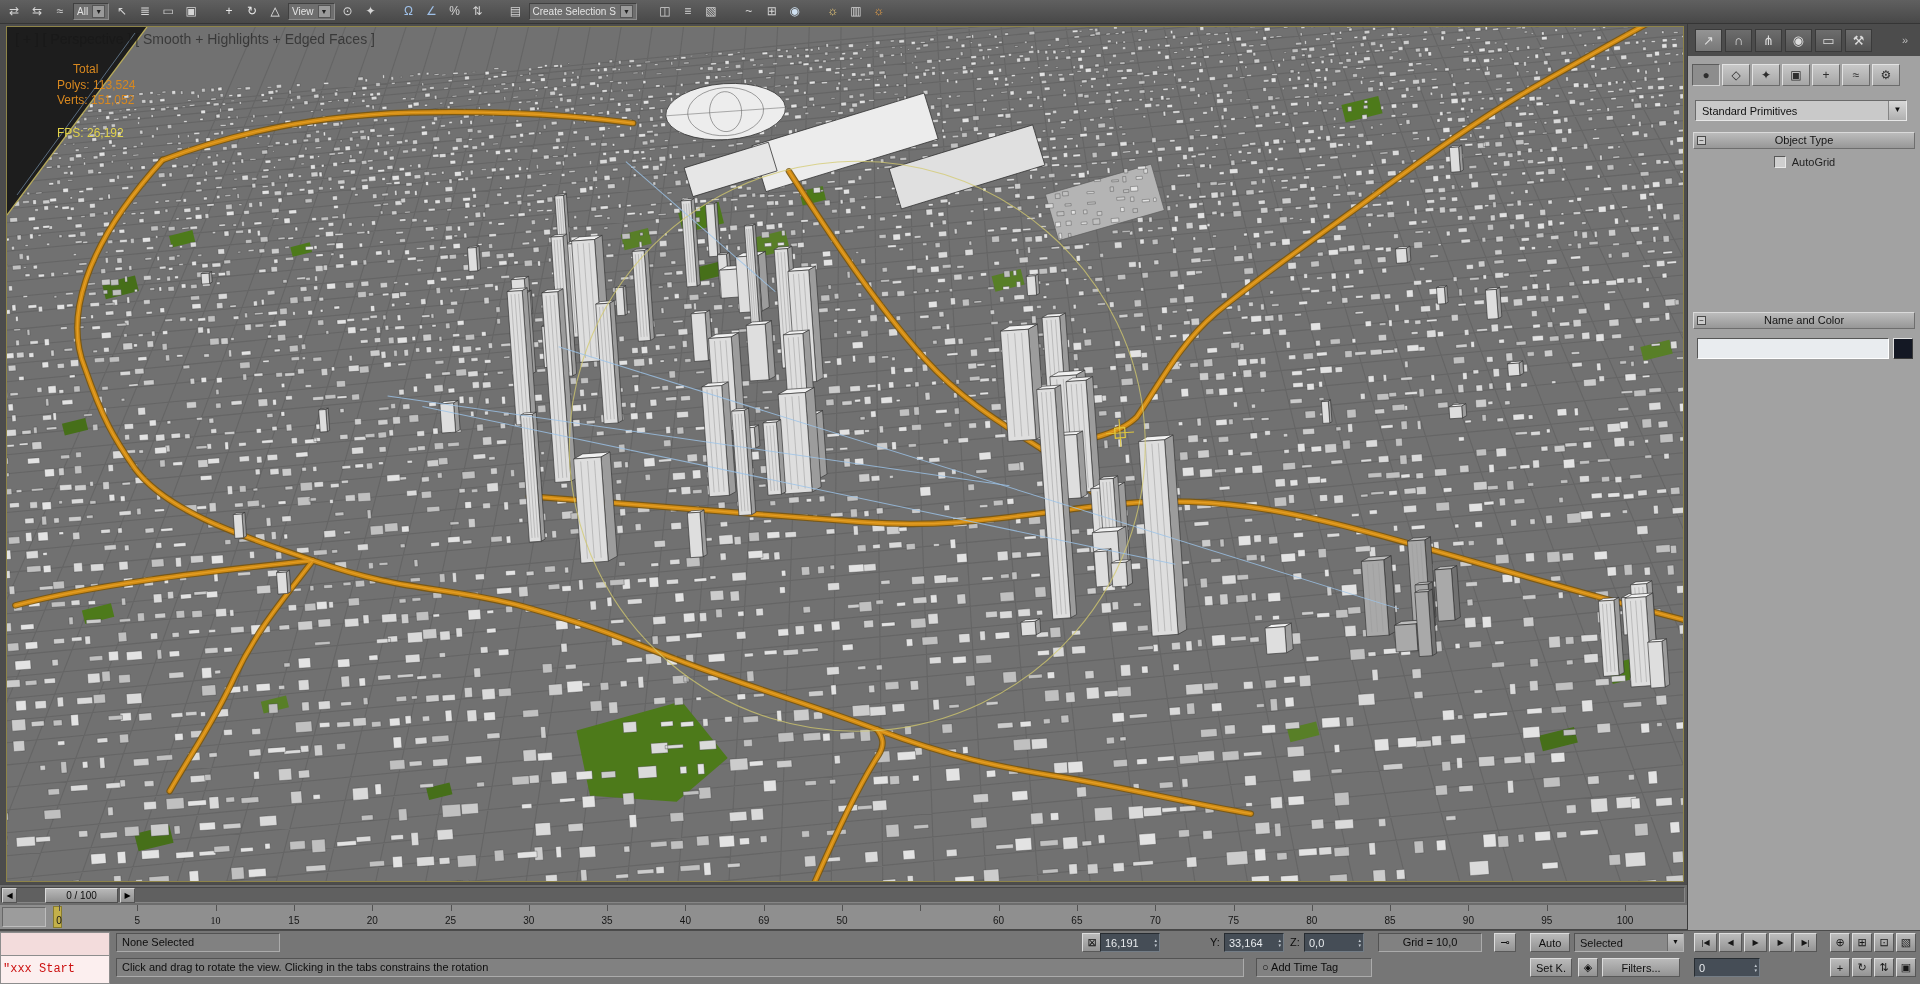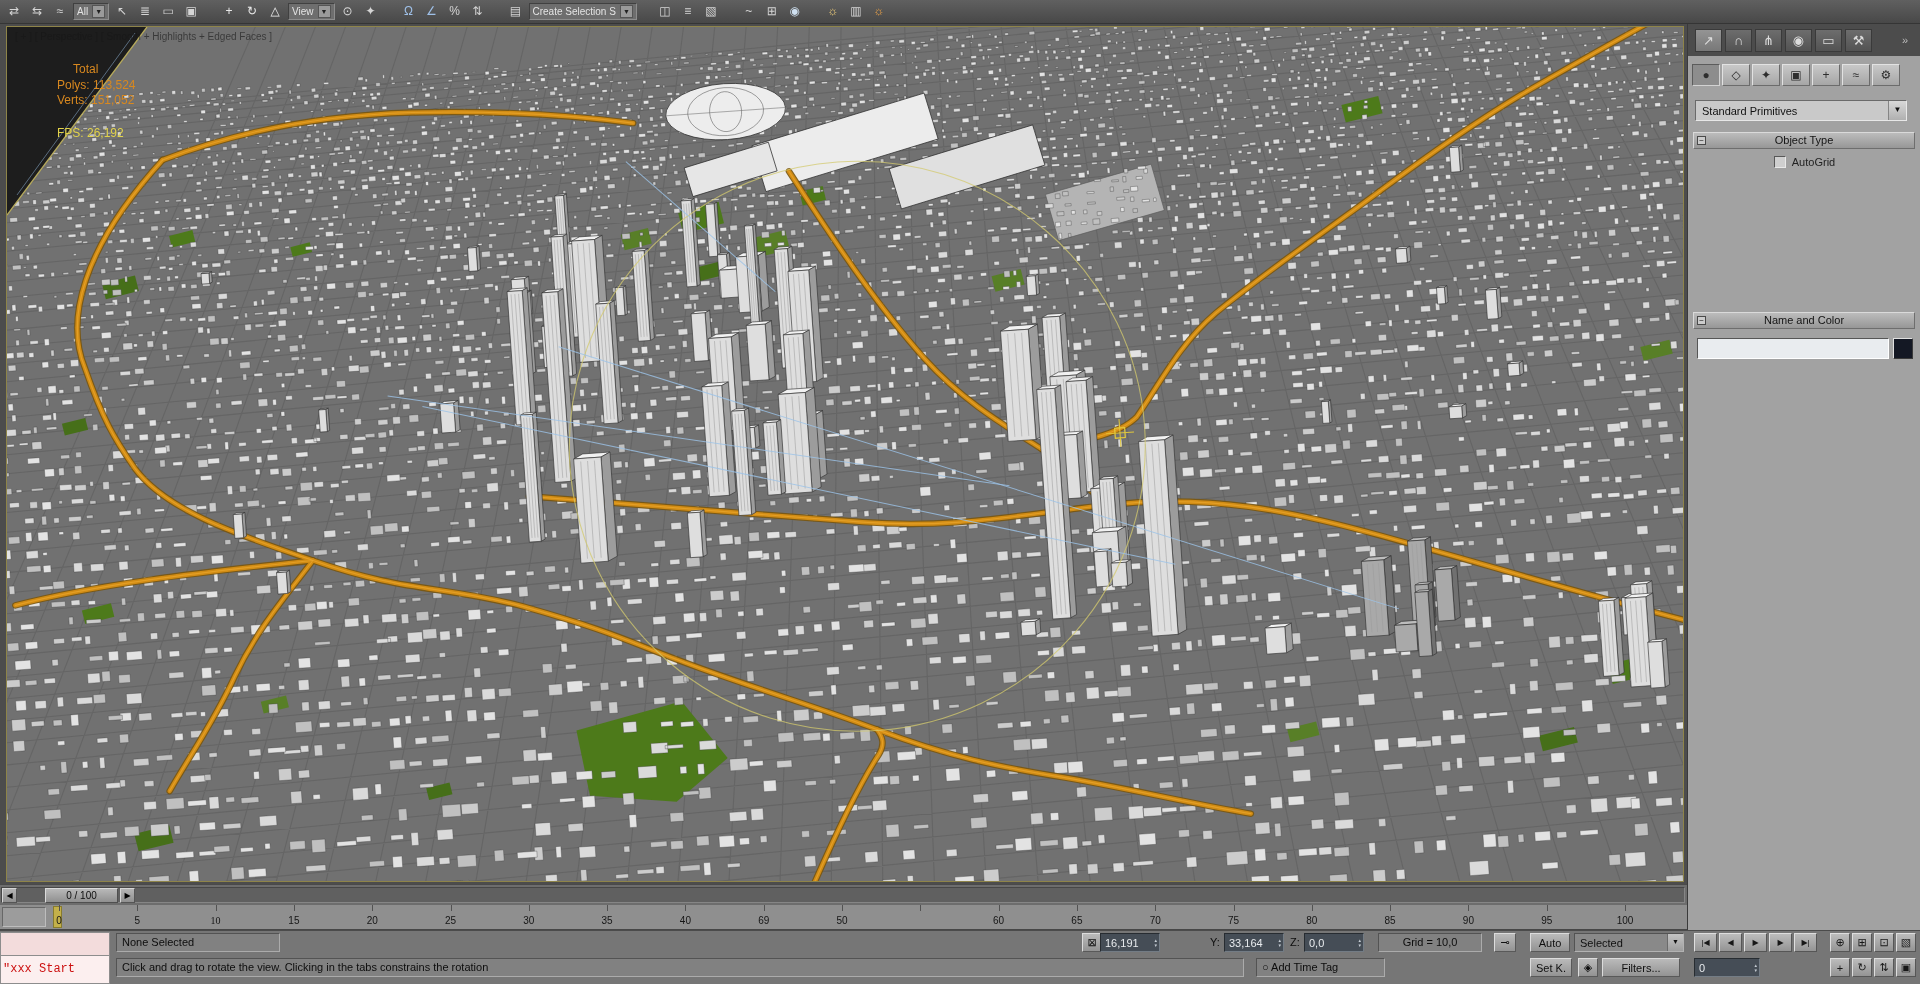--- a/index.html
+++ b/index.html
@@ -8,21 +8,21 @@
 
 
 #toolbar{position:absolute;left:0;top:0;width:1920px;height:24px;background:linear-gradient(#606060,#484848);border-bottom:1px solid #353535;display:flex;align-items:center;gap:3px;padding:0 4px}
 .tb-icon{width:20px;height:18px;background:transparent;border:1px solid transparent;color:#d5d5d5;font-size:12px;line-height:15px;text-align:center;padding:0;cursor:default}
 .tb-dd{height:17px;background:#6e6e6e;border:1px solid;border-color:#404040 #8d8d8d #8d8d8d #404040;display:flex;align-items:center;padding:0 3px;color:#e4e4e4;font-size:10px;gap:4px;white-space:nowrap}
 .tb-dd .dd-arrow{font-size:7px;background:#9a9a9a;color:#222;padding:0 2px;border:1px solid #555;line-height:11px}
 .tb-gap{width:12px;flex:0 0 auto}
 
 
 #viewport{position:absolute;left:6px;top:26px;width:1678px;height:856px;border:1px solid #8e8449;background:#717171;overflow:hidden}
-#vp-label{position:absolute;left:8px;top:4px;color:rgba(22,22,22,.62);font-size:10px;z-index:5;white-space:nowrap}
+#vp-label{position:absolute;left:8px;top:4px;color:rgba(22,22,22,.62);font-size:14px;z-index:5;white-space:nowrap}
 #city-svg{position:absolute;left:0;top:0}
 
 
 #panel-col{position:absolute;left:1687px;top:24px;width:233px;height:906px;background:#a2a2a2;border-left:1px solid #3a3a3a}
 #panel-tabs{position:absolute;left:0;top:0;width:233px;height:32px;background:#4c4c4c;display:flex;align-items:center;gap:3px;padding:0 7px}
 .ptab{width:27px;height:23px;background:linear-gradient(#6d6d6d,#535353);border:1px solid #3a3a3a;color:#ddd;font-size:13px;padding:0}
 .ptab.active{background:linear-gradient(#949494,#787878)}
 .ppin{margin-left:auto;width:18px;height:18px;background:transparent;border:none;color:#bbb;font-size:11px}
 #panel-cats{position:absolute;left:4px;top:40px;width:226px;height:24px;display:flex;gap:2px}
 .pcat{width:28px;height:22px;background:linear-gradient(#c8c8c8,#a6a6a6);border:1px solid;border-color:#e2e2e2 #6c6c6c #6c6c6c #e2e2e2;font-size:12px;color:#2e2e2e;padding:0}
@@ -675,21 +675,21 @@
         </div>
       <div class="btnrow" style="left:1830px" id="nav-row1">
           <button class="nav-btn">⊕</button>
           <button class="nav-btn">⊞</button>
           <button class="nav-btn">⊡</button>
           <button class="nav-btn">▧</button>
         </div>
     </div>
     <div id="row2" class="srow">
       <div class="sunken" style="left:116px;width:1128px">Click and drag to rotate the view.  Clicking in the tabs constrains the rotation</div>
-      <div class="sunken" style="left:1256px;width:129px"><span>○ </span><span>Add Time Tag</span></div>
+      <div class="sunken" style="left:1256px;width:116px"><span>○ </span><span>Add Time Tag</span></div>
       <button class="sbtn" style="left:1530px;width:42px">Set K.</button>
       <button class="sbtn" style="left:1578px;width:20px">◈</button>
       <button class="sbtn" style="left:1602px;width:78px">Filters...</button>
       <div class="darkfield" style="left:1694px;width:66px">
           <span>0</span>
           <span class="spin">
             <span>▴</span>
             <span>▾</span>
           </span>
         </div>

